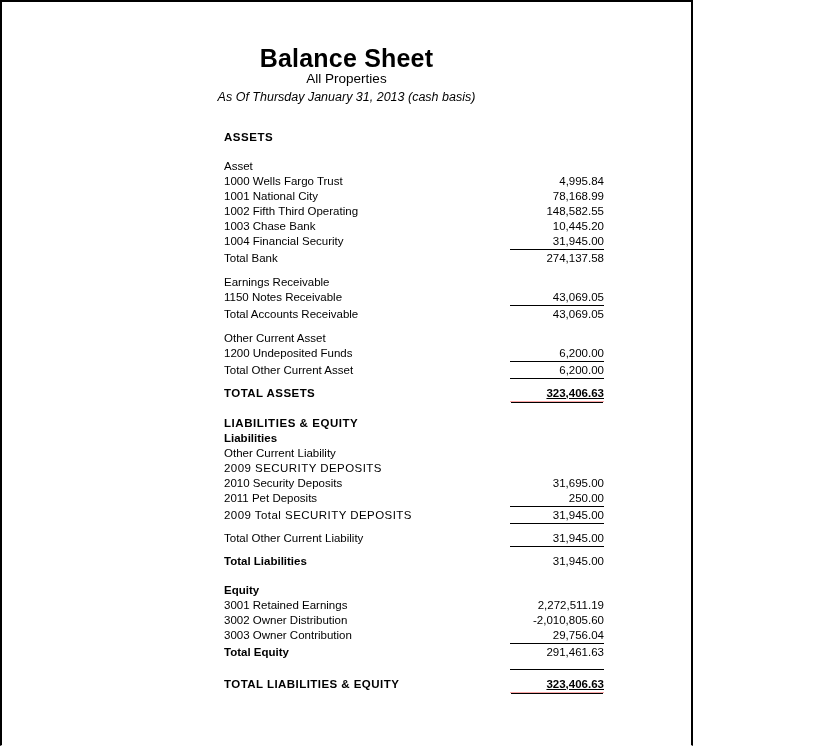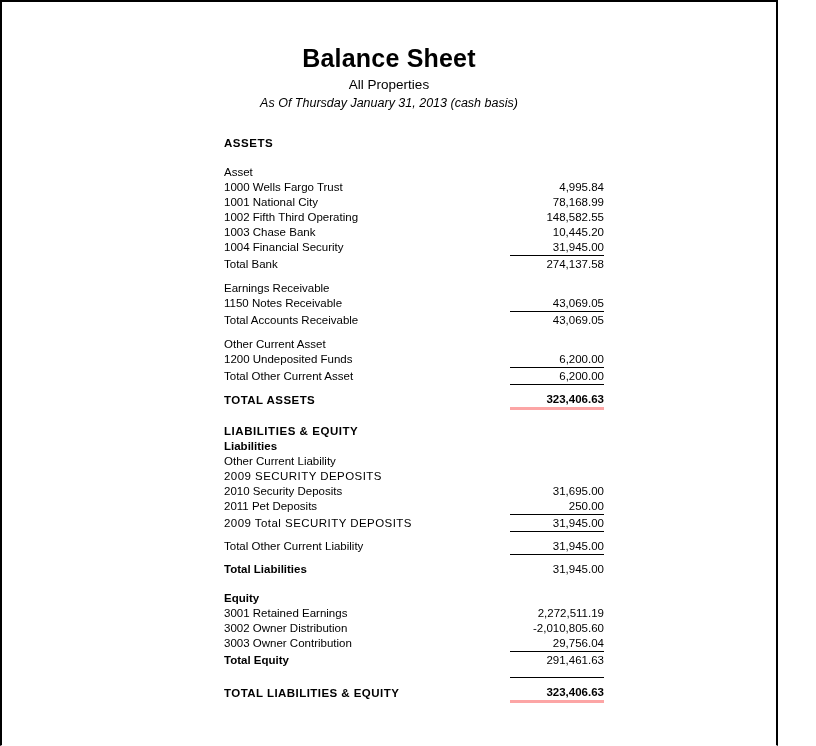--- a/index.html
+++ b/index.html
@@ -7,21 +7,21 @@
     margin: 0;
     padding: 0;
     background: #ffffff;
   }
   body {
     font-family: "Liberation Sans", sans-serif;
     color: #000000;
   }
   .page {
     position: relative;
-    width: 778px;
+    width: 693px;
     height: 746px;
     background: #ffffff;
     box-sizing: border-box;
     border-top: 2px solid #000000;
     border-left: 2px solid #000000;
     border-right: 2px solid #000000;
     border-bottom: 1px solid #ffffff;
     overflow: hidden;
   }
 
@@ -32,21 +32,20 @@
   }
   .report-title {
     font-size: 25px;
     font-weight: bold;
     letter-spacing: 0.2px;
     line-height: 1.08;
   }
   .report-subtitle {
     font-size: 13.5px;
     font-weight: normal;
-    margin-top: 6px;
     line-height: 1.1;
   }
   .report-period {
     font-size: 12.5px;
     font-style: italic;
     margin-top: 4px;
     line-height: 1.1;
   }
 
   
@@ -94,22 +93,23 @@
   .i0 { padding-left: 0px; }
   .i1 { padding-left: 21px; }
   .i2 { padding-left: 41px; }
   .i3 { padding-left: 57px; margin-left: 48px; }
   .i4 { padding-left: 73px; }
   .i-total1 { padding-left: 37px; margin-top: 22px; }
   .i-total2 { padding-left: 55px; }
   .i-grand { padding-left: 20px; }
   td.rule-bottom { border-bottom: 1px solid #000000; }
   td.rule-double-bottom {
-    border-bottom: 3px solid #fca5a5;
+    border-bottom: 1px solid #fca5a5;
     box-shadow: 0 3px 0 -1px #000000;
+    text-decoration: underline;
   }
   tr.total-row td.amount { height: 16px; line-height: 16px; }
 </style>
 </head>
 <body>
 
 <div class="page">
 
   <div class="report-header">
     <div class="report-title">Balance Sheet</div>

